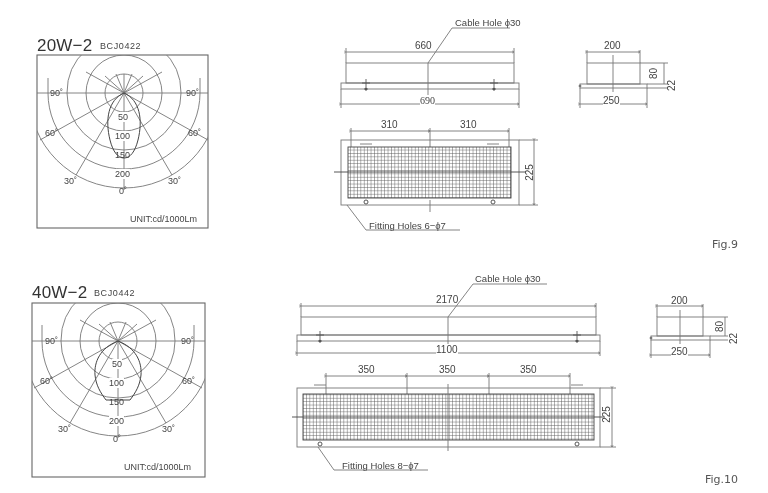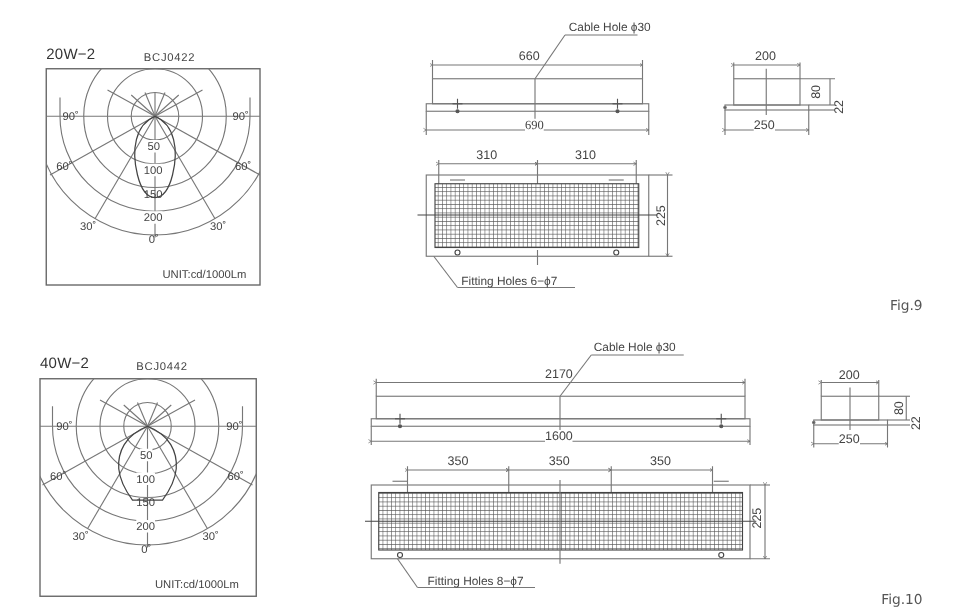--- a/index.html
+++ b/index.html
@@ -1,19 +1,19 @@
 <!DOCTYPE html>
 <html><head>
 <meta charset="utf-8">
 <style>
   html, body { margin: 0; padding: 0; background: #ffffff; }
   body { width: 768px; height: 493px; position: relative; overflow: hidden; font-family: "Liberation Sans", sans-serif; color: #444; }
   svg { position: absolute; left: 0; top: 0; }
-  .model { position: absolute; font-family: "Liberation Sans", sans-serif; font-size: 12px; color: #333; letter-spacing: 0.2px; }
-  .code { position: absolute; font-family: "Liberation Sans", sans-serif; font-size: 9px; color: #444; letter-spacing: 0.6px; margin-left: 15px; }
+  .model { position: absolute; font-family: "Liberation Sans", sans-serif; font-size: 17px; color: #333; letter-spacing: 0.2px; }
+  .code { position: absolute; font-family: "Liberation Sans", sans-serif; font-size: 9px; color: #444; letter-spacing: 0.6px; }
   .unit { position: absolute; font-family: "Liberation Sans", sans-serif; font-size: 9px; color: #444; }
   .fig { position: absolute; font-family: "DejaVu Sans", sans-serif; font-size: 11px; color: #555; }
   .lbl { position: absolute; font-family: "Liberation Sans", sans-serif; font-size: 9.5px; color: #444; white-space: nowrap; text-align: right; }
   .dim { position: absolute; font-family: "Liberation Sans", sans-serif; font-size: 10px; color: #444; white-space: nowrap; }
   .vdim { position: absolute; font-family: "Liberation Sans", sans-serif; font-size: 10px; color: #444; transform: rotate(-90deg); transform-origin: center center; white-space: nowrap; }
   .pl { position: absolute; font-family: "Liberation Sans", sans-serif; font-size: 9px; color: #444; background: transparent; }
 </style>
 </head>
 <body>
 
@@ -261,21 +261,21 @@
 <div class="pl" style="left:162px; top:424px;">30˚</div>
 <div class="pl" style="left:113px; top:434px;">0˚</div>
 <div class="pl" style="left:112px; top:359px; background:#fff;">50</div>
 <div class="pl" style="left:109px; top:378px; background:#fff;">100</div>
 <div class="pl" style="left:109px; top:397px;">150</div>
 <div class="pl" style="left:109px; top:416px; background:#fff;">200</div>
 <div class="unit" style="left:124px; top:462px;">UNIT:cd/1000Lm</div>
 
 <div class="lbl" style="left:475px; top:273px;">Cable Hole ϕ30</div>
 <div class="dim" style="left:436px; top:294px;">2170</div>
-<div class="dim" style="left:436px; top:344px; background:#fff;">1600</div>
+<div class="dim" style="left:436px; top:344px; background:#fff;">1100</div>
 <div class="dim" style="left:671px; top:295px;">200</div>
 <div class="dim" style="left:671px; top:346px; background:#fff;">250</div>
 <div class="vdim" style="left:714px; top:321px;">80</div>
 <div class="vdim" style="left:728px; top:333px;">22</div>
 <div class="dim" style="left:358px; top:364px;">350</div>
 <div class="dim" style="left:439px; top:364px;">350</div>
 <div class="dim" style="left:520px; top:364px;">350</div>
 <div class="vdim" style="left:598px; top:409px;">225</div>
 <div class="lbl" style="left:342px; top:460px;">Fitting Holes 8−ϕ7</div>
 <div class="fig" style="left:705px; top:473px;">Fig.10</div>

